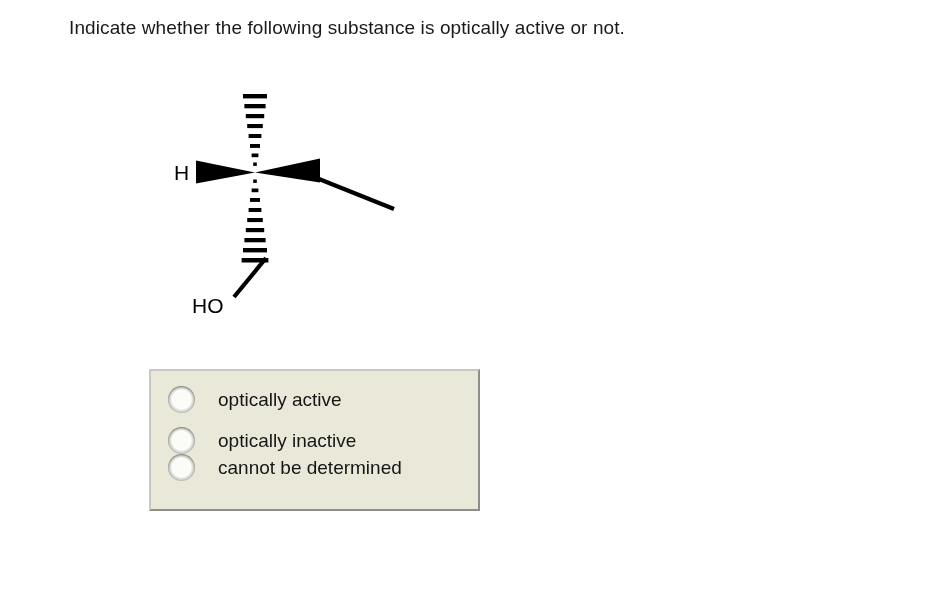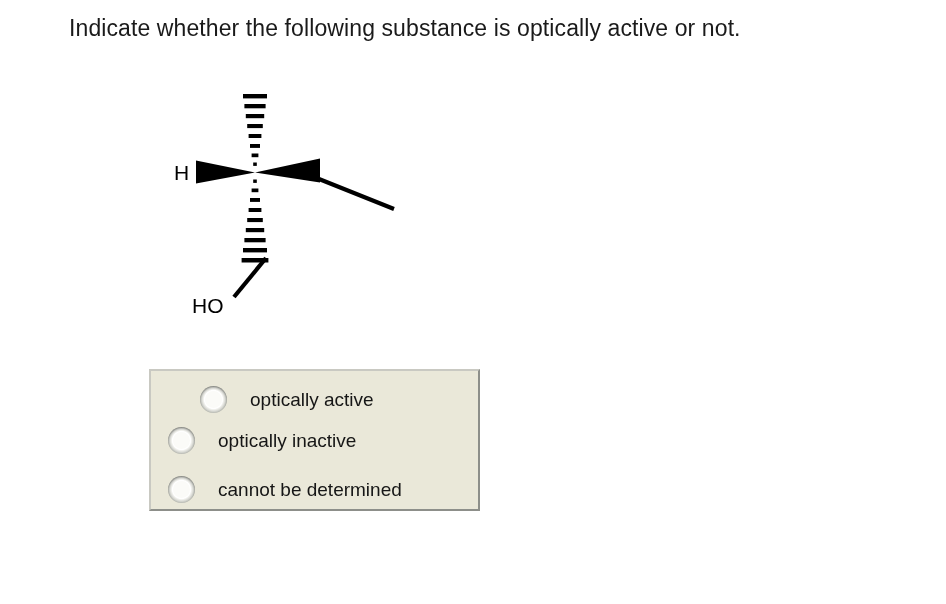--- a/index.html
+++ b/index.html
@@ -14,21 +14,21 @@
     overflow: hidden;
     font-family: "Liberation Sans", sans-serif;
     color: #000000;
   }
 
   
   #question-text {
     position: absolute;
     left: 69px;
     top: 16px;
-    font-size: 23px;
+    font-size: 19px;
     line-height: 24px;
     color: #1a1a1a;
     white-space: nowrap;
     letter-spacing: 0.1px;
   }
 
   
   #molecule-figure {
     position: absolute;
     left: 160px;
@@ -61,23 +61,23 @@
   }
   .option-row {
     position: absolute;
     left: 0;
     width: 100%;
     height: 41px;
     display: flex;
     align-items: center;
     cursor: pointer;
   }
-  #option-row-0 { top: 8px; padding-left: 32px; }
+  #option-row-0 { top: 8px; }
   #option-row-1 { top: 49px; text-align: center; }
-  #option-row-2 { top: 98px; }
+  #option-row-2 { top: 76px; }
 
   .radio-button {
     position: relative;
     margin-left: 17px;
     width: 27px;
     height: 27px;
     border-radius: 50%;
     background: radial-gradient(circle at 50% 50%,
                   #ffffff 0%, #ffffff 48%,
                   #f2f2ee 52%,

